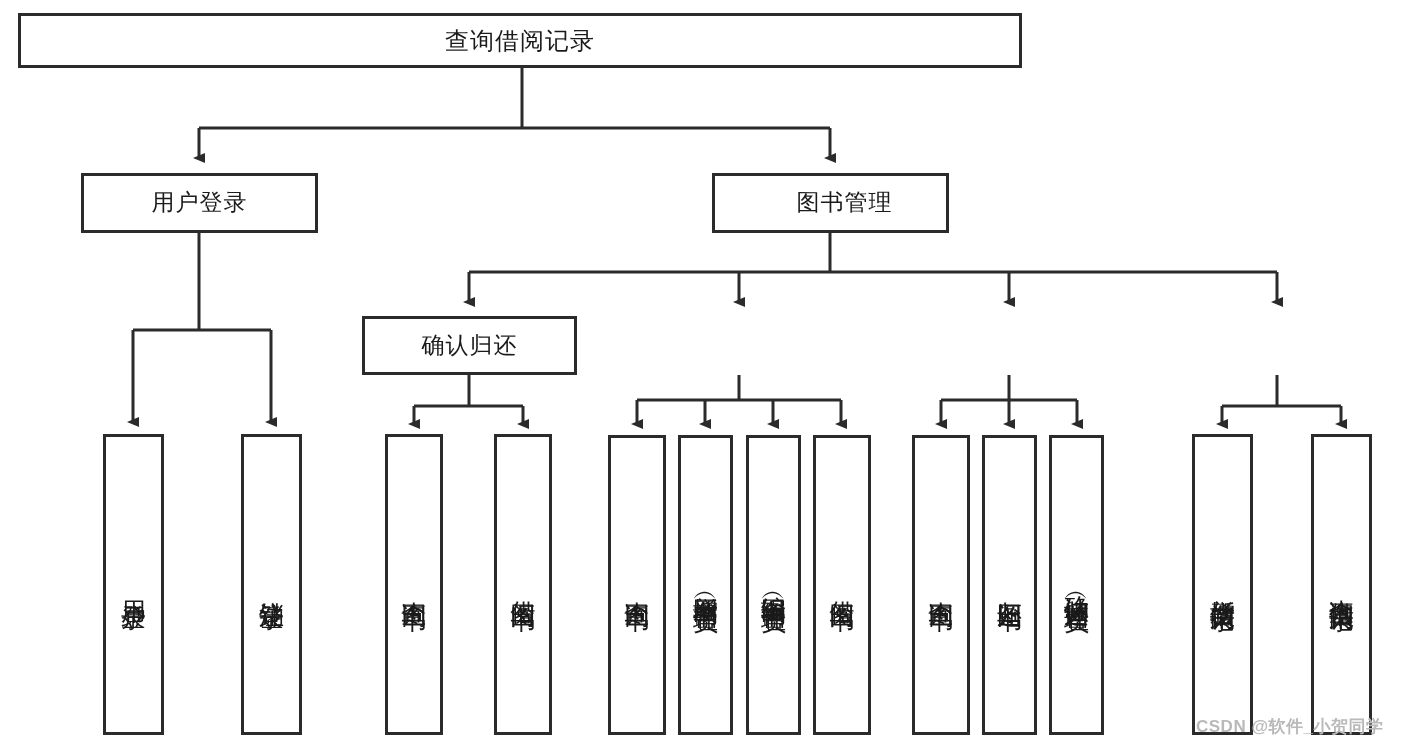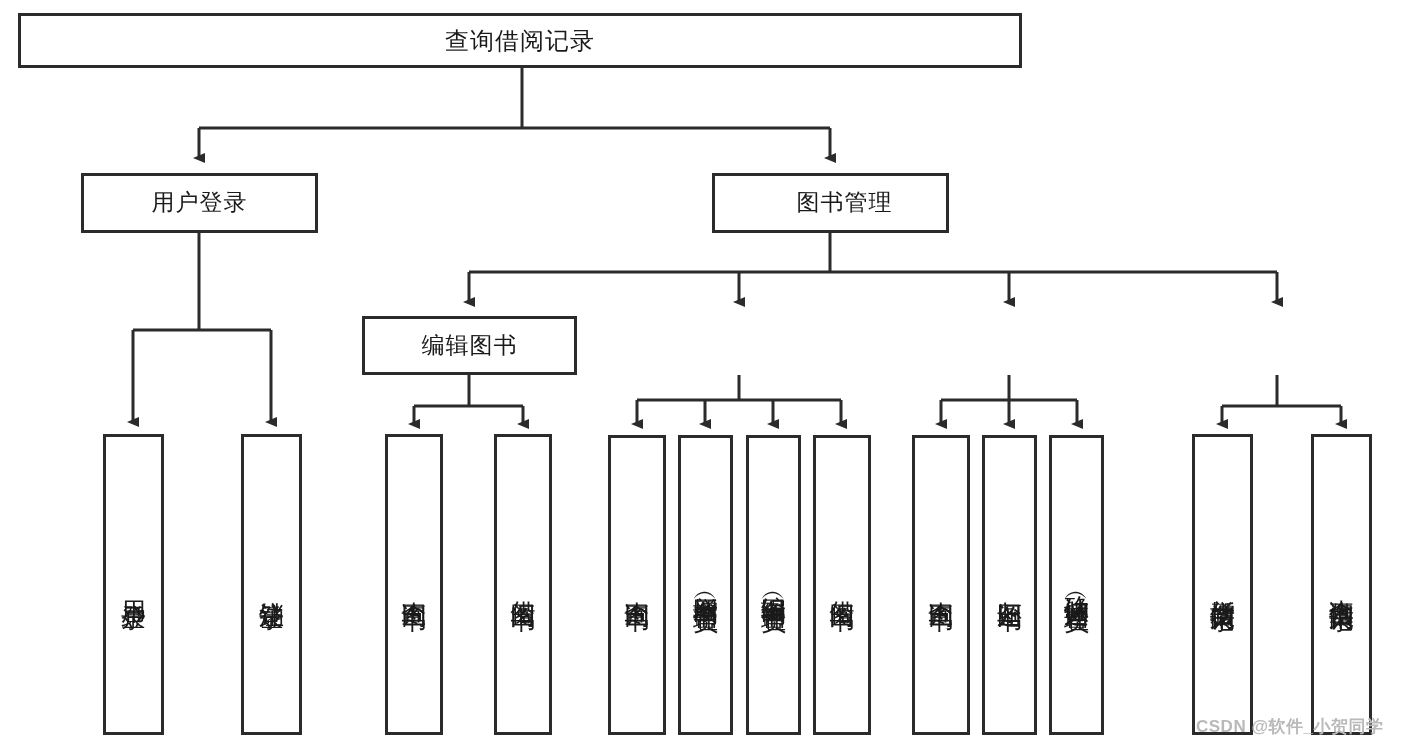--- a/index.html
+++ b/index.html
@@ -127,21 +127,21 @@
   </div>
 
   <div class="node node-h" style="left:81px; top:173px; width:237px; height:60px;">
     <span>用户登录</span>
   </div>
   <div class="node node-h" style="left:712px; top:173px; width:237px; height:60px;padding-left:28px;">
     <span>图书管理</span>
   </div>
 
   <div class="node node-h" style="left:362px; top:316px; width:215px; height:59px;">
-    <span>编辑图书</span>
+    <span>确认归还</span>
   </div>
 
   <div class="node node-v" style="left:103px; top:434px; width:61px; height:301px;">
     <span class="vtext">用户登录</span>
   </div>
   <div class="node node-v" style="left:241px; top:434px; width:61px; height:301px;">
     <span class="vtext">注销登录</span>
   </div>
 
   <div class="node node-v" style="left:385px; top:434px; width:58px; height:301px;">

